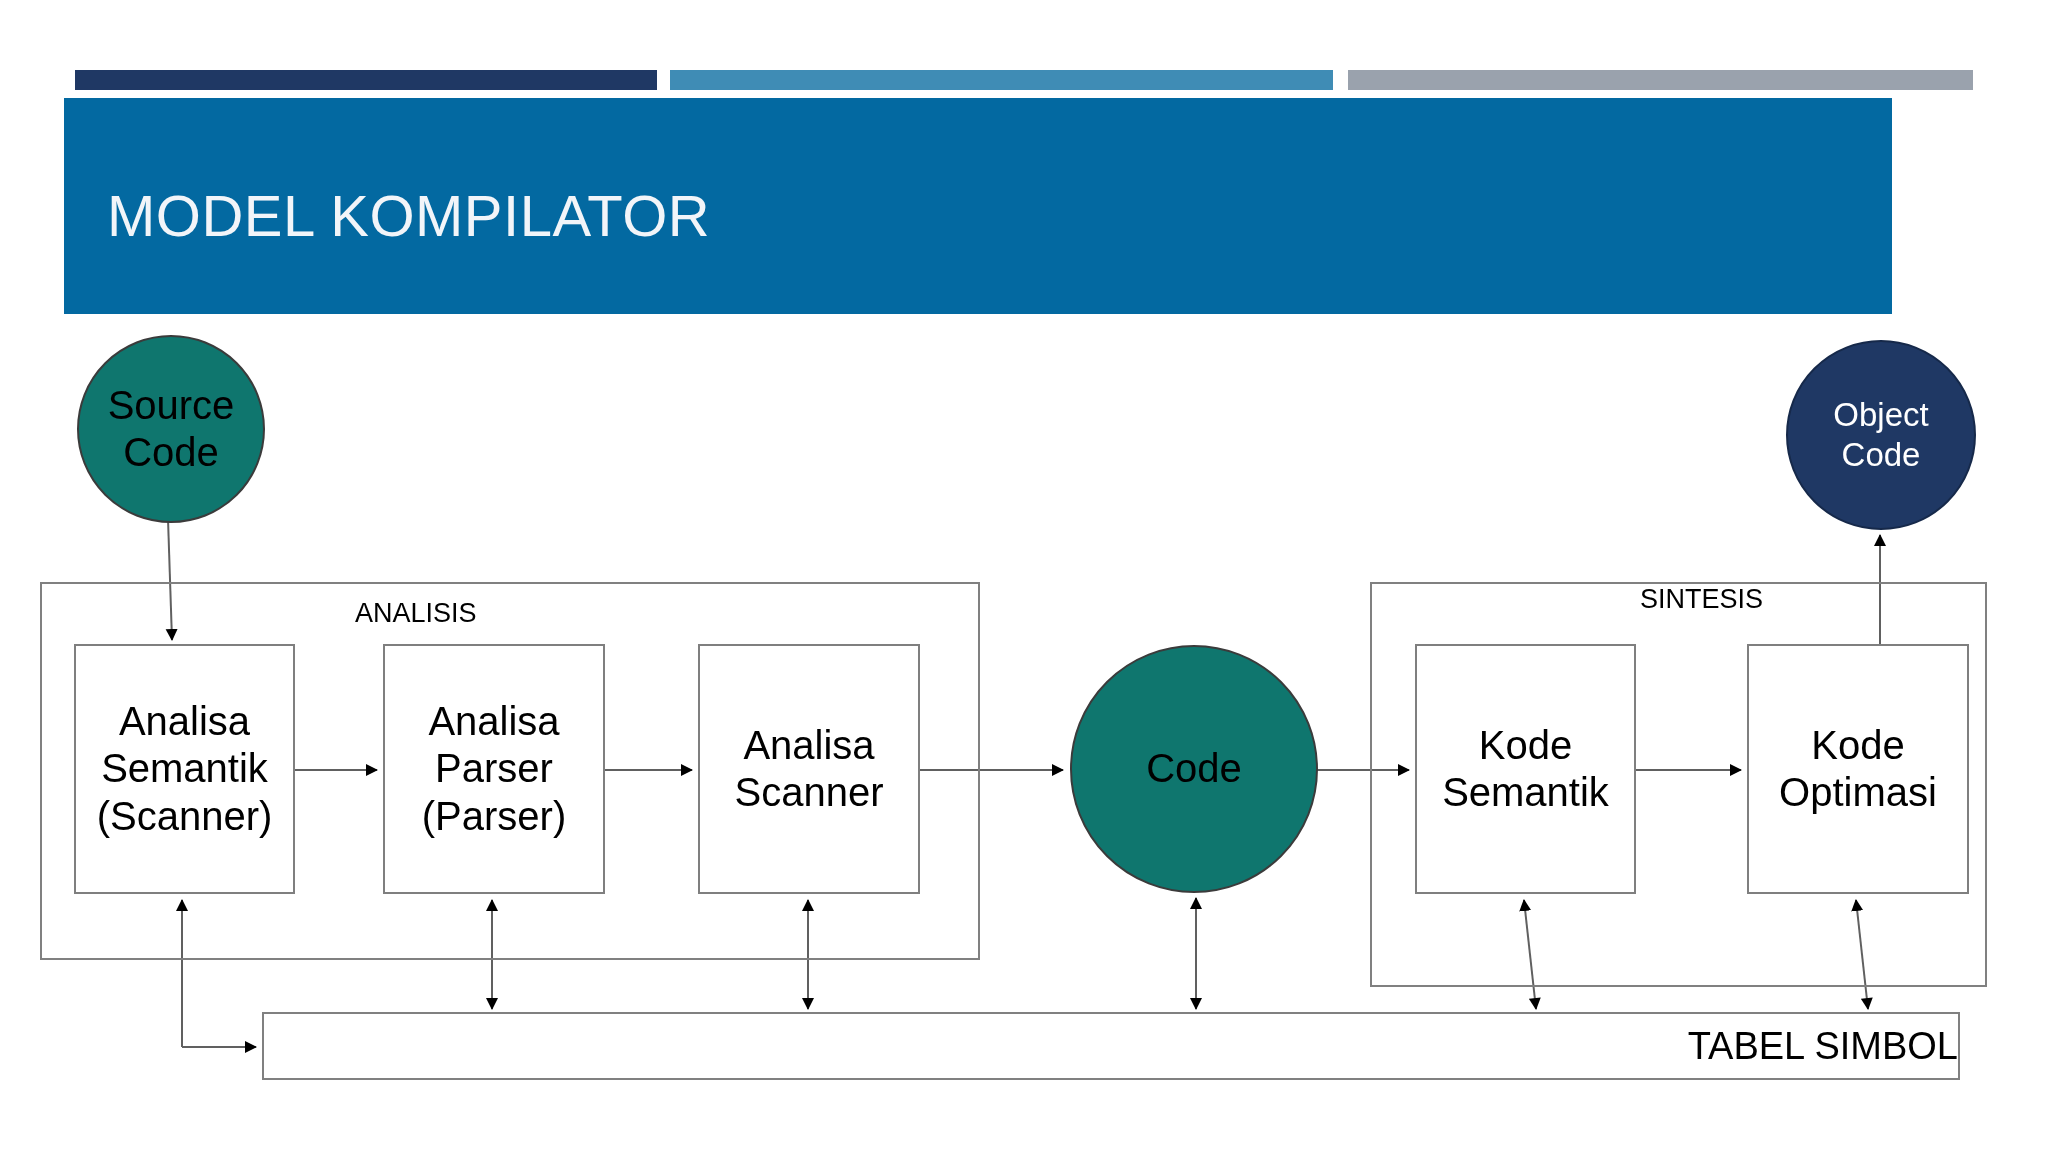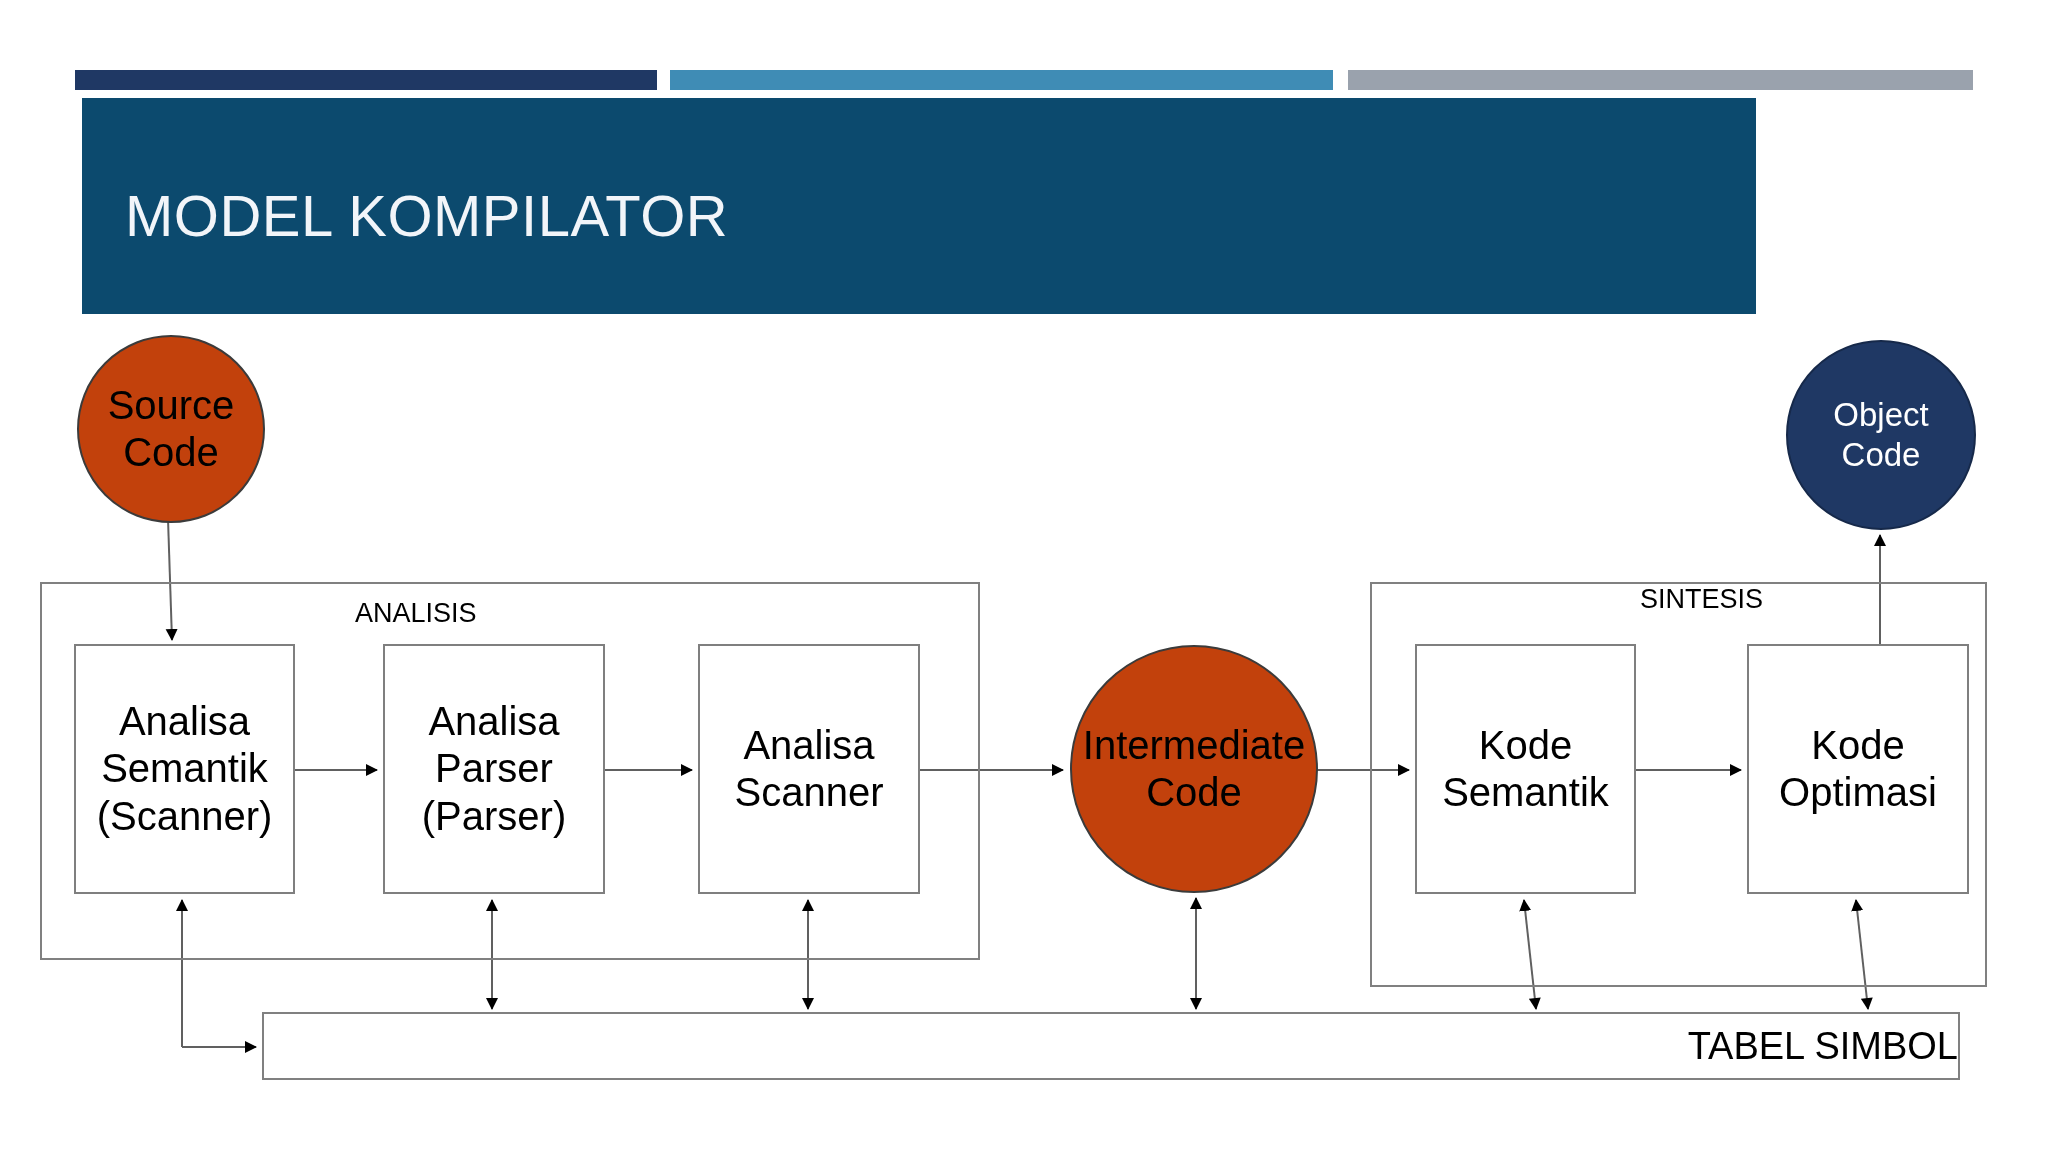--- a/index.html
+++ b/index.html
@@ -26,25 +26,25 @@
     position: absolute;
     top: 70px;
     height: 20px;
   }
   #accent-bar-dark  { left: 75px;   width: 582px;  background: #1F3864; }
   #accent-bar-blue  { left: 670px;  width: 663px;  background: #3F8CB5; }
   #accent-bar-gray  { left: 1348px; width: 625px;  background: #9AA2AD; }
 
   #title-banner {
     position: absolute;
-    left: 82px;
+    left: 64px;
     top: 98px;
-    width: 1674px;
+    width: 1828px;
     height: 216px;
-    background: #0c4a6e;
+    background: #0369a1;
   }
   #page-title {
     position: absolute;
     left: 43px;
     top: 84px;
     font-size: 58px;
     font-weight: 300;
     letter-spacing: 0.5px;
     color: #F2F5F9;
     white-space: nowrap;
@@ -101,21 +101,21 @@
     font-family: "Liberation Sans", sans-serif;
   }
 
   
   .circle {
     border-radius: 50%;
     box-sizing: border-box;
   }
   .circle-open {
     border: 2px solid #3B3B3B;
-    background: #c2410c;
+    background: #0f766e;
     font-size: 40px;
     line-height: 1.18;
   }
   .circle-filled {
     border: 2px solid #16294A;
     background: #1F3864;
     color: #ffffff;
     font-size: 33px;
     line-height: 1.2;
     font-weight: 300;
@@ -213,21 +213,20 @@
     <span class="nodetext">Parser</span>
     <span class="nodetext">(Parser)</span>
   </div>
 
   <div class="node proc-box" style="left:698px; top:644px; width:222px; height:250px; flex-direction:column;">
     <span class="nodetext">Analisa</span>
     <span class="nodetext">Scanner</span>
   </div>
 
   <div class="node circle circle-open" style="left:1070px; top:645px; width:248px; height:248px; flex-direction:column;">
-    <span class="nodetext">Intermediate</span>
     <span class="nodetext">Code</span>
   </div>
 
   <div class="node proc-box" style="left:1415px; top:644px; width:221px; height:250px; flex-direction:column;">
     <span class="nodetext">Kode</span>
     <span class="nodetext">Semantik</span>
   </div>
 
   <div class="node proc-box" style="left:1747px; top:644px; width:222px; height:250px; flex-direction:column;">
     <span class="nodetext">Kode</span>

